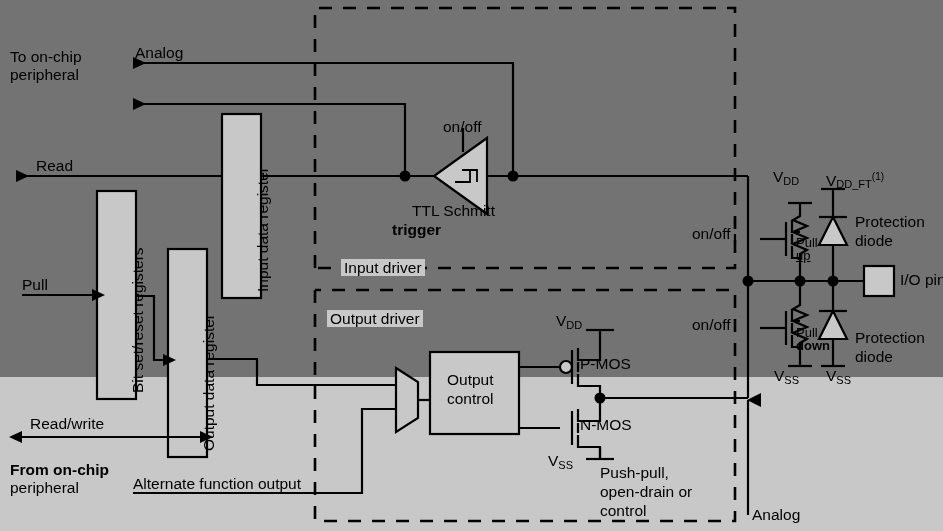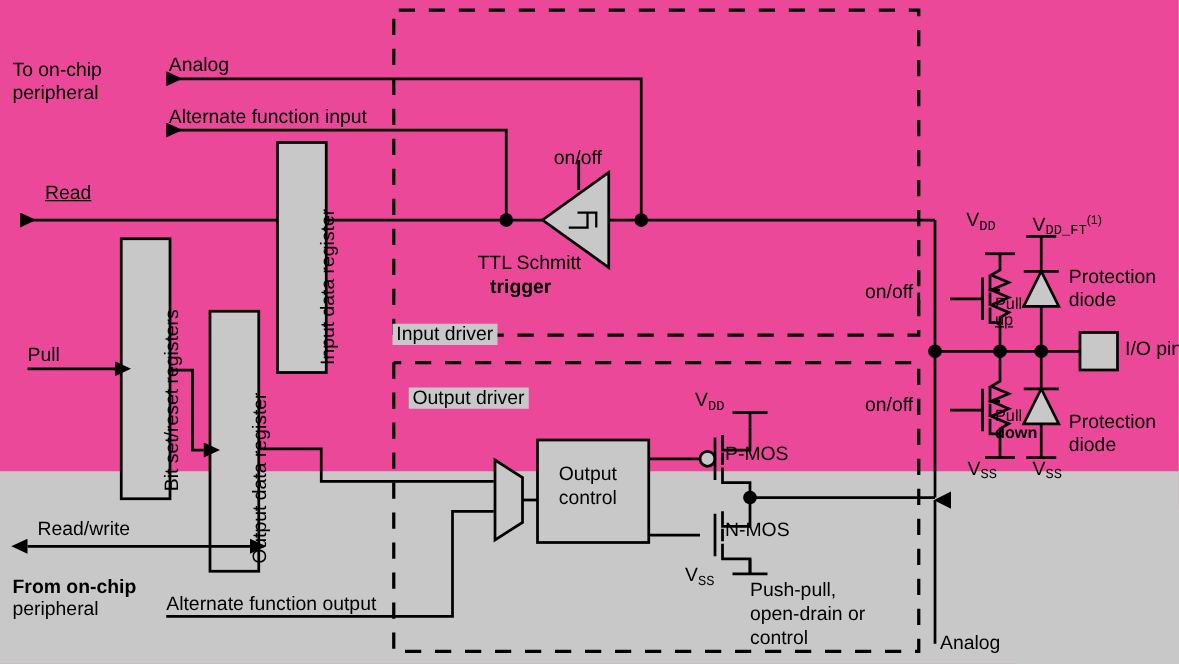--- a/index.html
+++ b/index.html
@@ -1,23 +1,23 @@
 <!DOCTYPE html>
 <html><head>
 <meta charset="utf-8">
 <style>
   html,body{margin:0;padding:0;background:#c8c8c8;}
   body{width:943px;height:531px;overflow:hidden;
        font-family:"Liberation Sans","DejaVu Sans",sans-serif;}
-  #stage{position:relative;width:943px;height:377px;background:#ec4899;}
+  #stage{position:relative;width:943px;height:377px;background:#737373;}
   svg{position:absolute;left:0;top:0;}
   .lbl{position:absolute;color:#000;font-size:15.5px;line-height:17px;white-space:pre;}
   .lbl.sm{font-size:13px;line-height:14px;}
   .vert{transform-origin:0 0;}
-  .sub{font-size:11px;vertical-align:-0.25em;font-family:Liberation Mono, monospace;}
+  .sub{font-size:11px;vertical-align:-0.25em;}
   .sup2{font-size:10px;vertical-align:0.55em;}
 </style>
 </head>
 <body>
 
 <div id="stage">
 
 <svg width="943" height="531" viewBox="0 0 943 531">
   <defs>
     <marker id="arrL" markerWidth="14" markerHeight="12" refX="13" refY="6" orient="auto" markerUnits="userSpaceOnUse">
@@ -194,39 +194,38 @@
       <path d="M748,515 L748,400" marker-end="url(#arrU)"></path>
     </g>
 
   </g>
 </svg>
 
 <div class="lbl" style="left:10px;top:48px;">To on-chip</div>
 <div class="lbl" style="left:10px;top:66px;">peripheral</div>
 
 <div class="lbl" style="left:135px;top:44px;">Analog</div>
-<div class="lbl" style="left:135px;top:85px;">Alternate function input</div>
-<div class="lbl" style="left:36px;top:146px;text-decoration:underline;">Read</div>
+<div class="lbl" style="left:36px;top:157px;">Read</div>
 
 <div class="lbl" style="left:22px;top:276px;">Pull</div>
 <div class="lbl" style="left:30px;top:415px;">Read/write</div>
 
 <div class="lbl" style="left:10px;top:461px;font-weight:bold;">From on-chip</div>
 <div class="lbl" style="left:10px;top:479px;">peripheral</div>
 <div class="lbl" style="left:133px;top:475px;">Alternate function output</div>
 
 <div class="lbl vert" style="left:129px;top:393px;transform:rotate(-90deg);">Bit set/reset registers</div>
 <div class="lbl vert" style="left:254px;top:292px;transform:rotate(-90deg);">Input data register</div>
 <div class="lbl vert" style="left:200px;top:451px;transform:rotate(-90deg);">Output data register</div>
 
-<div class="lbl" style="left:314px;top:259px;background:#c8c8c8;padding:0 3px;">Input driver</div>
+<div class="lbl" style="left:341px;top:259px;background:#c8c8c8;padding:0 3px;">Input driver</div>
 <div class="lbl" style="left:327px;top:310px;background:#c8c8c8;padding:0 3px;">Output driver</div>
 
 <div class="lbl" style="left:443px;top:118px;">on/off</div>
-<div class="lbl" style="left:382px;top:202px;text-align:center;">TTL Schmitt</div>
+<div class="lbl" style="left:412px;top:202px;text-align:center;">TTL Schmitt</div>
 <div class="lbl" style="left:392px;top:221px;font-weight:bold;">trigger</div>
 
 <div class="lbl" style="left:447px;top:371px;">Output</div>
 <div class="lbl" style="left:447px;top:390px;">control</div>
 
 <div class="lbl" style="left:556px;top:312px;"><span>V</span><span class="sub">DD</span></div>
 <div class="lbl" style="left:548px;top:452px;"><span>V</span><span class="sub">SS</span></div>
 <div class="lbl" style="left:580px;top:355px;">P-MOS</div>
 <div class="lbl" style="left:580px;top:416px;">N-MOS</div>
 

